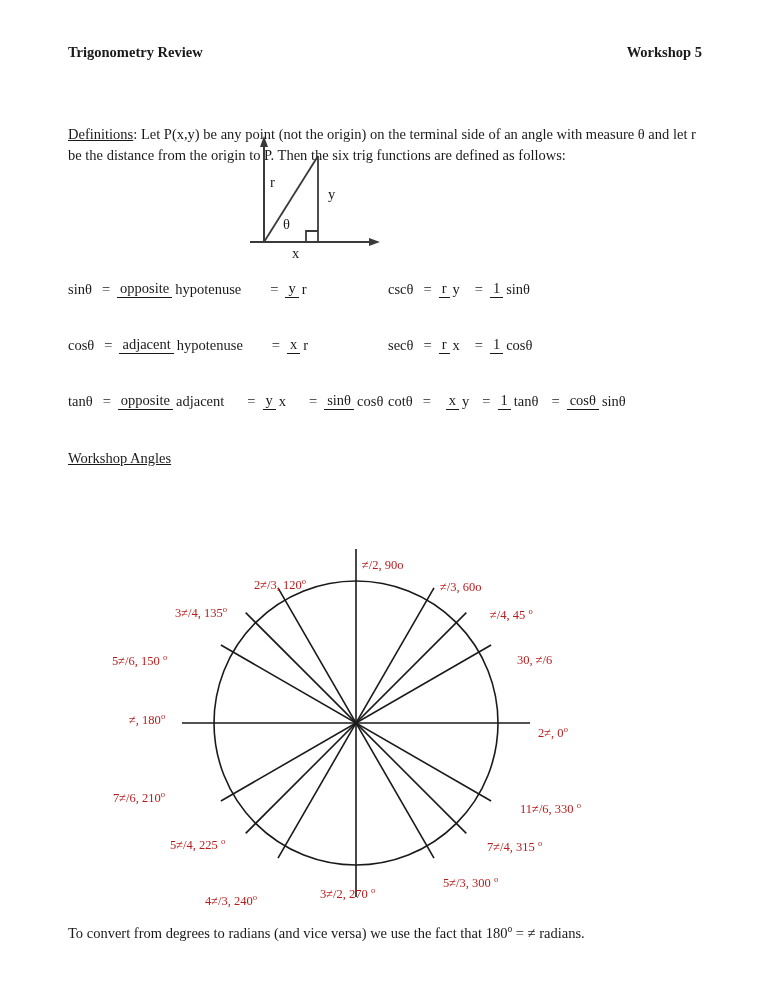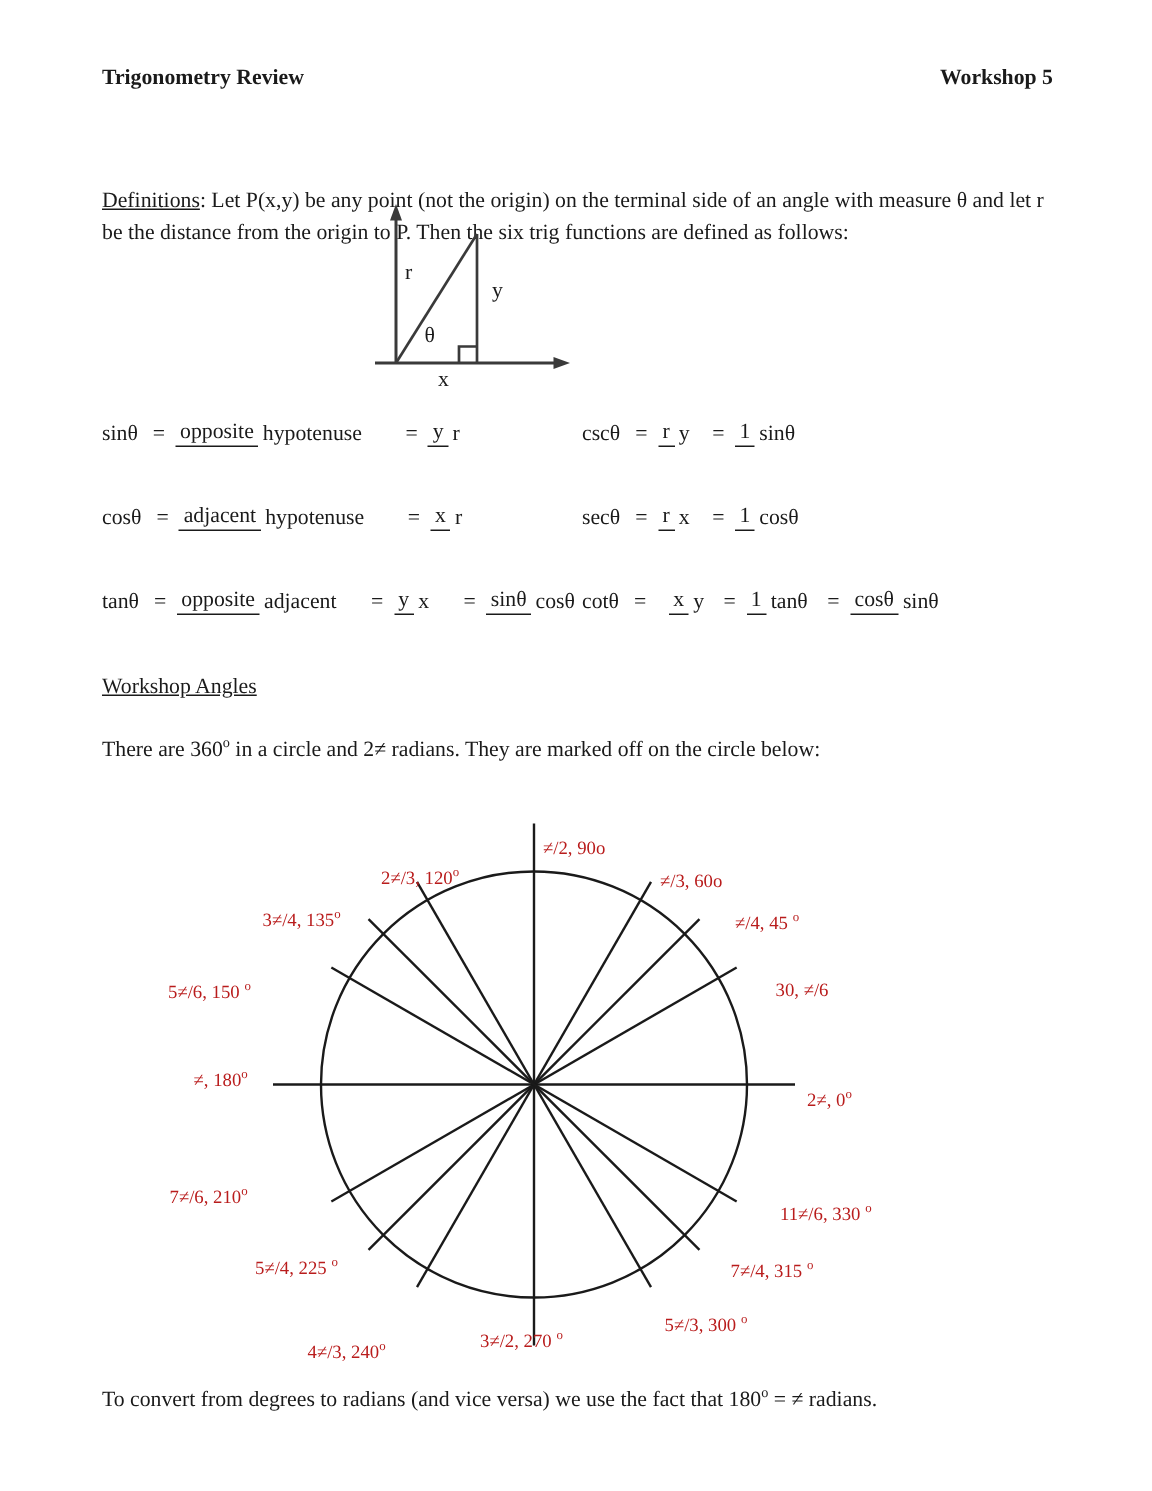--- a/index.html
+++ b/index.html
@@ -267,23 +267,20 @@
         <span class="num">cosθ</span>
         <span class="den">sinθ</span>
       </span>
     </div>
   </div>
 
   <div class="section-head">
     <span class="u">Workshop Angles</span>
   </div>
 
-  <div class="para-circle">
-    <span>There are 360</span><sup class="deg">o</sup><span> in a circle and 2≠ radians.  They are marked off  on the circle below:</span>
-  </div>
 
   <div class="circle-fig">
     <svg width="768" height="370" viewBox="0 0 768 370">
       <circle cx="356" cy="183" r="142" fill="none" stroke="#1a1a1a" stroke-width="1.6"></circle>
       <g id="spokes" stroke="#1a1a1a" stroke-width="1.6">
           <line x1="182.00" y1="183.00" x2="530.00" y2="183.00"></line>
           <line x1="220.90" y1="261.00" x2="491.10" y2="105.00"></line>
           <line x1="245.69" y1="293.31" x2="466.31" y2="72.69"></line>
           <line x1="278.00" y1="318.10" x2="434.00" y2="47.90"></line>
           <line x1="356.00" y1="357.00" x2="356.00" y2="9.00"></line>

